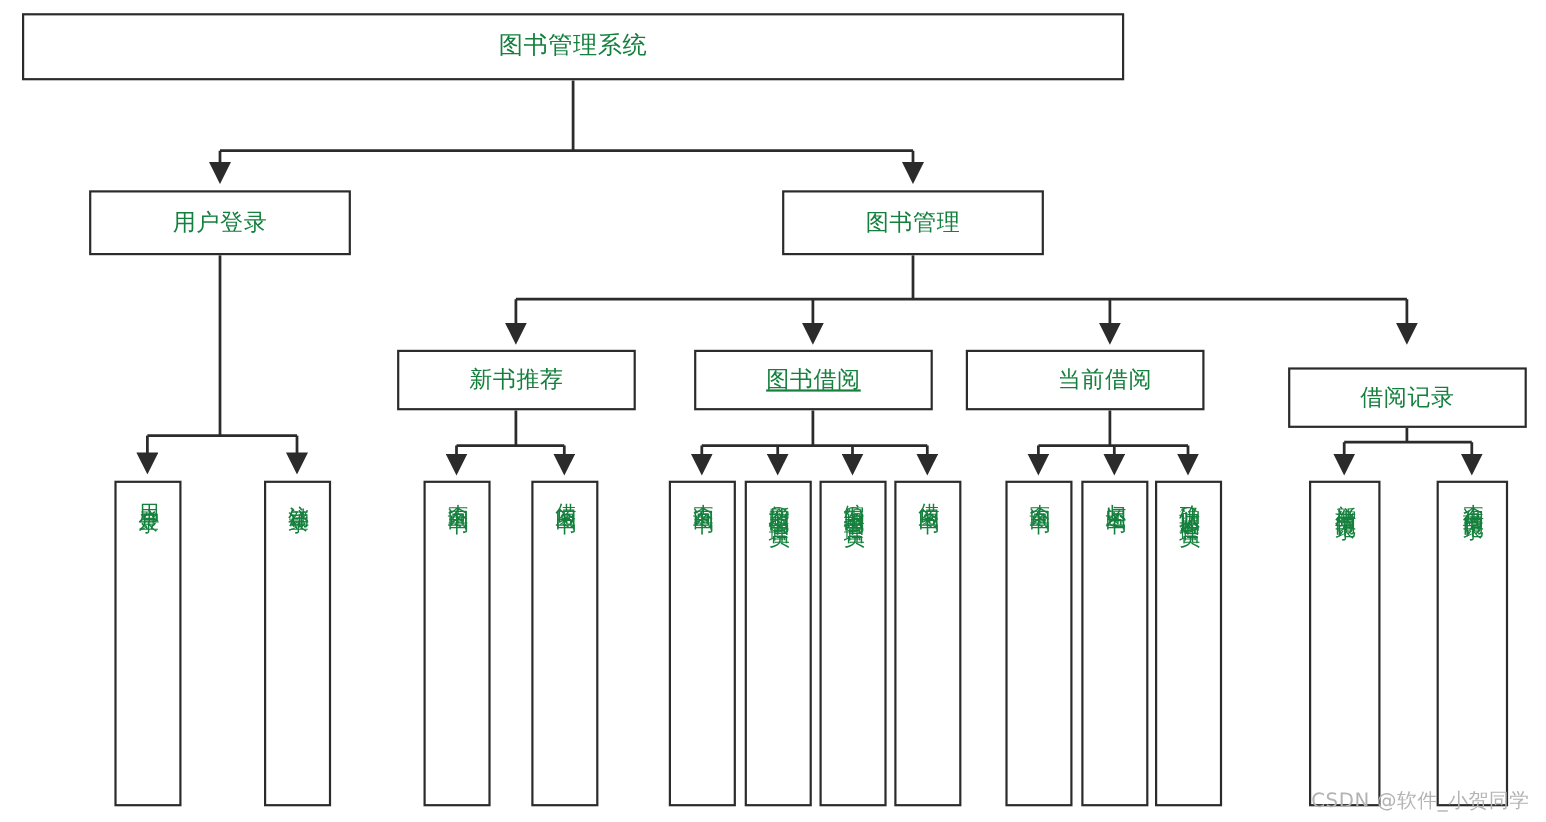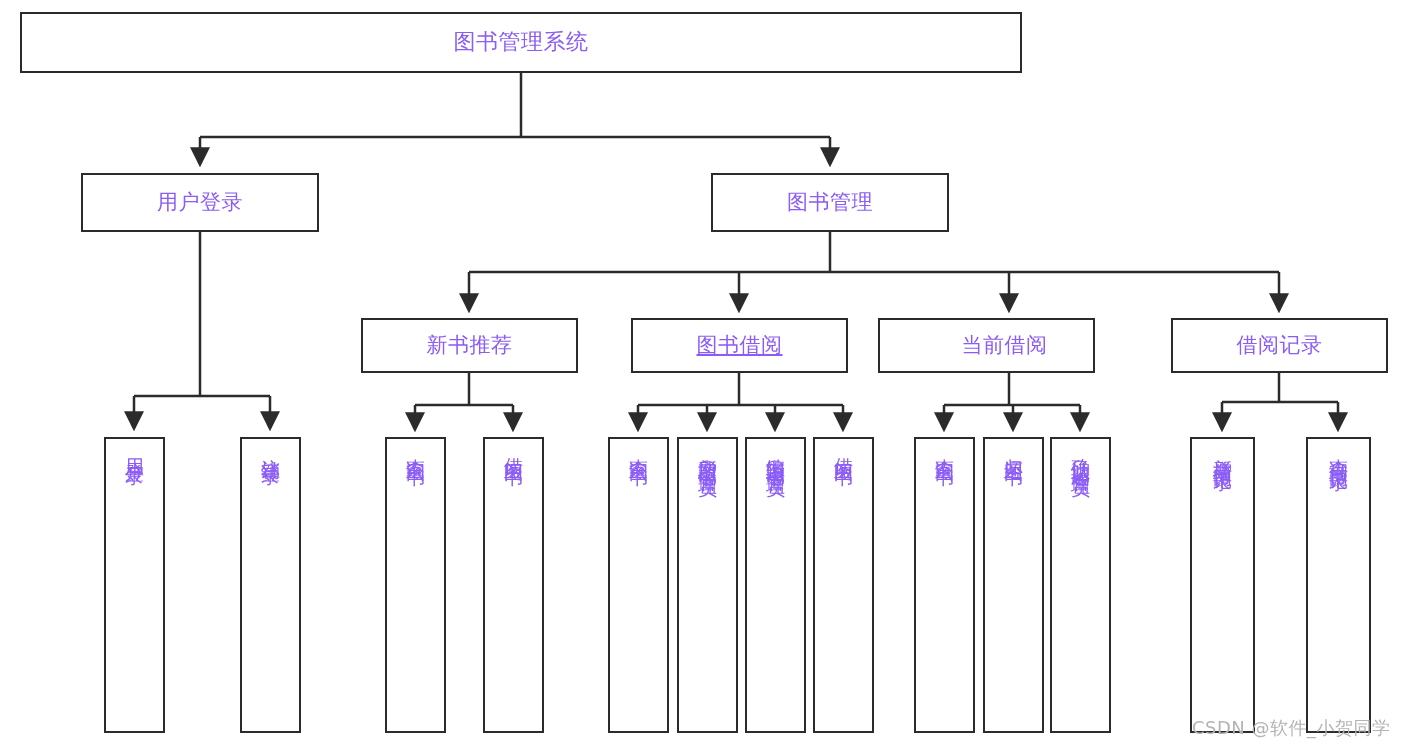--- a/index.html
+++ b/index.html
@@ -27,21 +27,21 @@
     pointer-events: none;
   }
   .node {
     position: absolute;
     box-sizing: border-box;
     background: #ffffff;
     border: 2px solid #2b2b2b;
     display: flex;
     align-items: center;
     justify-content: center;
-    color: #8b5cf6;
+    color: #15803d;
     text-align: center;
   }
   .node.h {
     
     font-size: 21px;
     letter-spacing: 0.5px;
     line-height: 1.2;
   }
   .node.root {
     font-size: 22px;
@@ -139,21 +139,21 @@
 
   <div class="node h" style="left:361px; top:318px; width:217px; height:55px;">
     <span>新书推荐</span>
   </div>
   <div class="node h" style="left:631px; top:318px; width:217px; height:55px;text-decoration:underline;">
     <span>图书借阅</span>
   </div>
   <div class="node h" style="left:878px; top:318px; width:217px; height:55px;padding-left:36px;">
     <span>当前借阅</span>
   </div>
-  <div class="node h" style="left:1171px; top:318px; width:217px; height:55px;">
+  <div class="node h" style="left:1171px; top:334px; width:217px; height:55px;">
     <span>借阅记录</span>
   </div>
 
   <div class="node v" style="left:104px; top:437px; width:61px; height:296px;">
     <span class="vtext">用户登录</span>
   </div>
   <div class="node v" style="left:240px; top:437px; width:61px; height:296px;">
     <span class="vtext">注销登录</span>
   </div>
 

